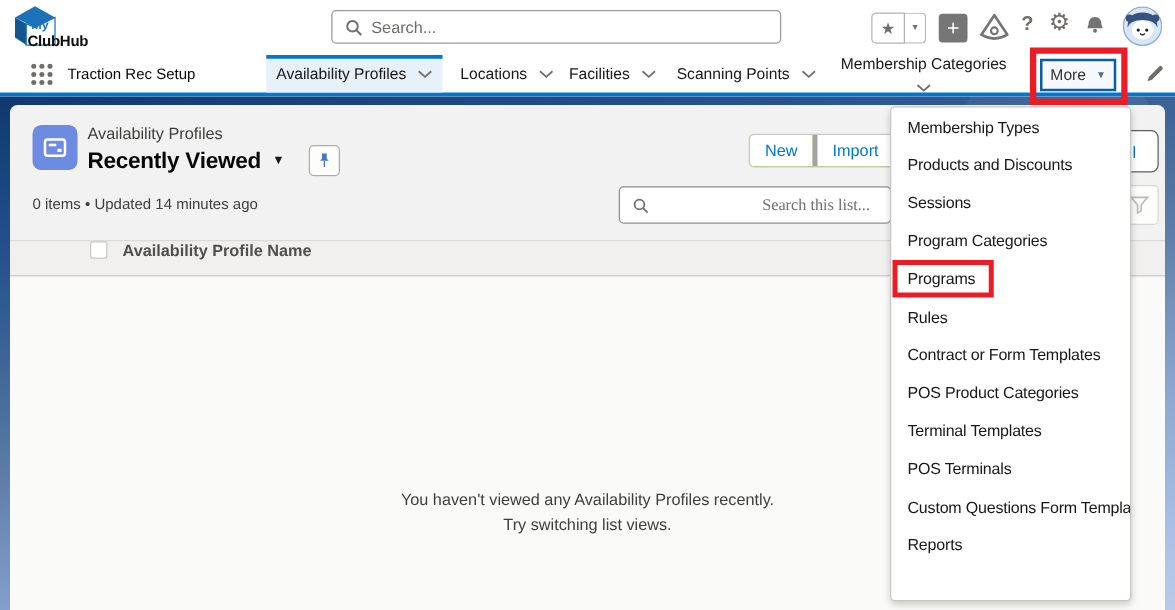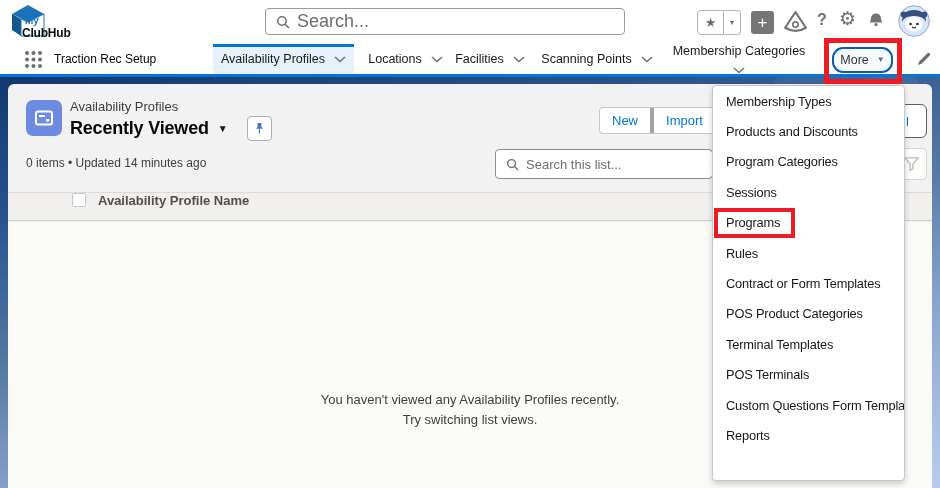--- a/index.html
+++ b/index.html
@@ -8,21 +8,21 @@
   .screen { position:relative; width:940px; height:488px; background:#fff; overflow:hidden; }
 
   
   .topbar { position:absolute; left:0; top:0; width:940px; height:44px; background:#fff; z-index:10; }
   .logo { position:absolute; left:10px; top:2px; width:90px; height:40px; }
   .logo-svg { position:absolute; left:0; top:1px; }
   .logo-my { position:absolute; left:15px; top:13px; font-size:10px; font-weight:bold; color:#1b72b8; }
   .logo-club { position:absolute; left:12px; top:24px; font-size:12px; font-weight:bold; color:#0d0d0d; letter-spacing:-0.2px; }
 
   .g-search { position:absolute; left:265px; top:8px; width:360px; height:27px; border:1px solid #9a9a9a; border-radius:4px; background:#fff; display:flex; align-items:center; padding-left:10px; gap:7px; }
-  .g-search input { border:none; outline:none; font-size:18px; color:#444; width:300px; background:transparent; font-family:"Liberation Sans",sans-serif; }
+  .g-search input { border:none; outline:none; font-size:13px; color:#444; width:300px; background:transparent; font-family:"Liberation Sans",sans-serif; }
   .g-search input::placeholder { color:#706e6b; opacity:1; }
 
   .fav-group { position:absolute; left:697px; top:10px; display:flex; height:25px; }
   .fav-btn { width:27px; border:1px solid #b5b3b1; border-radius:4px 0 0 4px; background:#fff; display:flex; align-items:center; justify-content:center; font-size:13px; color:#706e6b; }
   .fav-caret-btn { width:17px; border:1px solid #b5b3b1; border-left:none; border-radius:0 4px 4px 0; background:#fff; display:flex; align-items:center; justify-content:center; font-size:7px; color:#706e6b; }
   .plus-btn { position:absolute; left:751px; top:11px; width:23px; height:23px; background:#767676; border-radius:3px; color:#fff; display:flex; align-items:center; justify-content:center; font-size:17px; line-height:1; }
   .guidance { position:absolute; left:783px; top:9px; }
   .help-q { position:absolute; left:817px; top:11px; font-size:16px; font-weight:bold; color:#706e6b; }
   .gear { position:absolute; left:839px; top:9px; font-size:19px; color:#706e6b; line-height:1; }
   .bell { position:absolute; left:867px; top:12px; }
@@ -32,21 +32,21 @@
   .navbar { position:absolute; left:0; top:44px; width:940px; height:33px; background:#fff; border-bottom:3px solid #0176d3; z-index:10; }
   .waffle { position:absolute; left:24px; top:6px; }
   .app-name { position:absolute; left:54px; top:0; height:30px; line-height:30px; font-size:12px; color:#080707; }
   .tab { position:absolute; top:0; height:30px; display:flex; align-items:center; justify-content:center; gap:9px; font-size:12.5px; color:#181818; white-space:nowrap; }
   .tab.active { background:#e7f1fb; box-shadow: inset 0 3px 0 0 #0176d3; }
   .tab1 { left:213px; width:141px; }
   .tab2 { left:362px; width:87px; }
   .tab3 { left:449px; width:82px; }
   .tab4 { left:538px; width:118px; }
   .tab5 { left:655px; width:168px;flex-direction:column; }
-  .more-btn { position:absolute; left:832px; top:3px; width:61px; height:26px; border:2px solid #0b5cab; border-radius:11px; background:#f6faff; display:flex; align-items:center; justify-content:center; gap:8px; font-size:12.5px; color:#333; }
+  .more-btn { position:absolute; left:832px; top:3px; width:61px; height:26px; border:2px solid #0b5cab; border-radius:0; background:#f6faff; display:flex; align-items:center; justify-content:center; gap:8px; font-size:12.5px; color:#333; }
   .solid-caret { font-size:8px; color:#54698d; line-height:1; }
   .pencil { position:absolute; left:916px; top:7px; }
 
   
   .content-bg { position:absolute; left:0; top:77px; width:940px; height:411px;
     background: linear-gradient(168deg, #10386e 0%, #27528f 22%, #52749f 45%, #8aa5cf 70%, #aec3e6 92%, #b9cbe8 100%); }
   .content-bg::before { content:""; position:absolute; inset:0;
     background: radial-gradient(circle at 12% 18%, rgba(255,255,255,0.07) 0 60px, transparent 61px),
                 radial-gradient(circle at 90% 10%, rgba(255,255,255,0.05) 0 80px, transparent 81px); }
 
@@ -60,21 +60,21 @@
   .title-caret { font-size:10px; color:#181818; }
   .pin-btn { width:25px; height:25px; margin-left:10px; border:1px solid #b0adab; border-radius:4px; background:#fdfdfc; display:flex; align-items:center; justify-content:center; }
 
   .btn-group { position:absolute; left:591px; top:23px; height:27px; display:flex; border:1px solid #c9c7c5; border-radius:4px; background:#84cc16; overflow:hidden; }
   .lv-btn { padding:0 12px; display:flex; align-items:center; color:#0176d3; font-size:13px; background:#fff; border:none; font-family:"Liberation Sans",sans-serif; }
   .lv-btn + .lv-btn { border-left:4px solid #a3a3a3; }
   .partial-btn { position:absolute; left:888px; top:20px; width:31px; height:34px; border:1px solid #5f5e5c; border-radius:6px; background:#fff; display:flex; align-items:center; padding-left:9px; font-size:13px; color:#0176d3; }
 
   .status-line { position:absolute; left:18px; top:72px; font-size:12px; color:#3e3e3c; }
   .list-search { position:absolute; left:487px; top:65px; width:218px; height:30px; border:1px solid #8e8e8e; border-radius:4px; background:#fff; display:flex; align-items:center; padding-left:10px; gap:7px; }
-  .list-search input { border:none; outline:none; font-size:13px; width:170px; background:transparent; color:#444; font-family:Liberation Sans, sans-serif; }
+  .list-search input { border:none; outline:none; font-size:13px; width:170px; background:transparent; color:#444; font-family:Liberation Serif, serif;text-align:right; }
   .list-search input::placeholder { color:#706e6b; opacity:1; }
   .filter-btn { position:absolute; left:888px; top:64px; width:31px; height:32px; border:1px solid #d8d6d4; border-radius:4px; background:#fdfdfc; display:flex; align-items:center; justify-content:center; }
 
   .table-head { position:absolute; left:0; top:108px; width:924px; height:29px; background:#f1f0ef; border-top:1px solid #dcdad8; border-bottom:1px solid #d0cecc; display:flex; }
   .th-checkbox { width:14px; height:14px; margin-left:64px; background:#fff; border:1px solid #c9c7c5; border-radius:2px; }
   .th-label { margin-left:12px; font-size:13px; font-weight:bold; color:#514f4d; }
 
   .table-body { position:absolute; left:0; top:138px; width:924px; height:266px; background:#fafaf9; }
   .empty-state { padding-top:168px; text-align:center; font-size:13px; color:#3e3e3c; line-height:20px; }
 
@@ -279,22 +279,22 @@
       <div class="empty-state">
         <div>You haven't viewed any Availability Profiles recently.</div>
         <div>Try switching list views.</div>
       </div>
     </div>
   </section>
 
   <div class="more-menu">
     <div class="menu-item">Membership Types</div>
     <div class="menu-item">Products and Discounts</div>
+    <div class="menu-item">Sessions</div>
     <div class="menu-item">Program Categories</div>
-    <div class="menu-item">Sessions</div>
     <div class="menu-item">Programs</div>
     <div class="menu-item">Rules</div>
     <div class="menu-item">Contract or Form Templates</div>
     <div class="menu-item">POS Product Categories</div>
     <div class="menu-item">Terminal Templates</div>
     <div class="menu-item">POS Terminals</div>
     <div class="menu-item">Custom Questions Form Templates</div>
     <div class="menu-item">Reports</div>
   </div>
 

